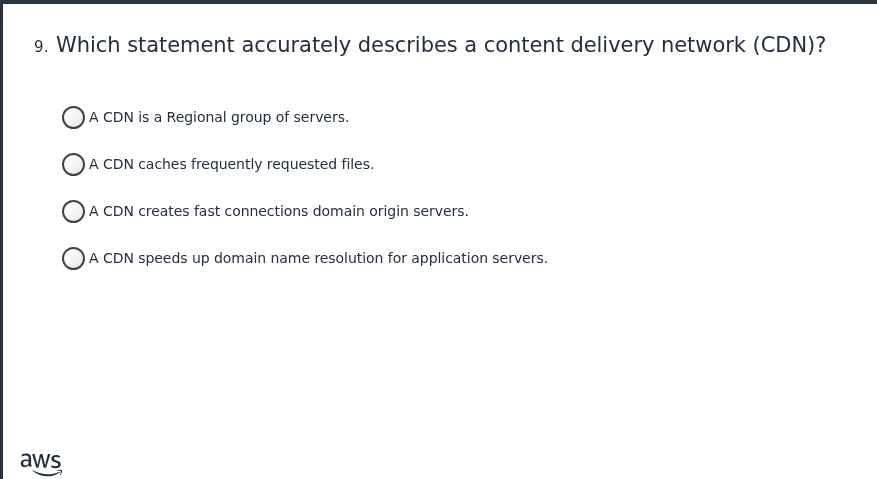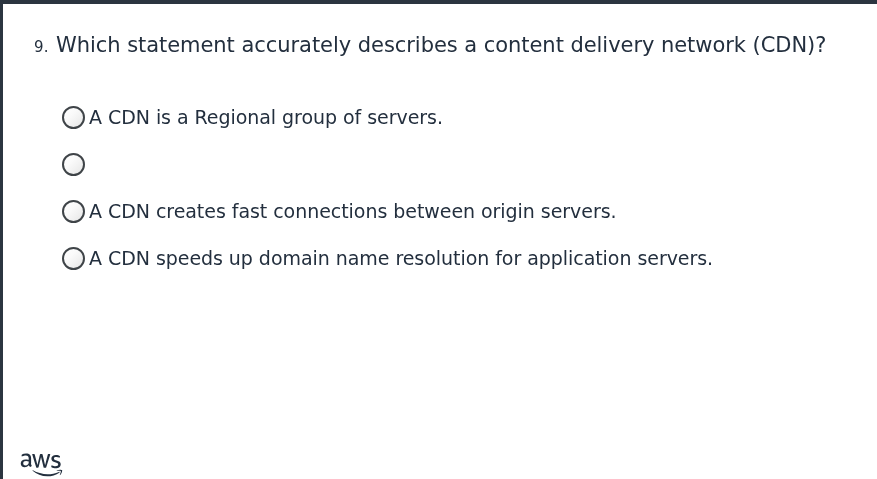--- a/index.html
+++ b/index.html
@@ -84,21 +84,21 @@
     width: 23px;
     height: 23px;
     border-radius: 50%;
     border: 2.5px solid #3f4448;
     background: linear-gradient(135deg, #ffffff 0%, #fafafa 38%, #e6e6e6 100%);
     box-sizing: border-box;
     margin-right: 4px;
   }
 
   .option-label {
-    font-size: 19px;
+    font-size: 14px;
     color: #232f3e;
     line-height: 24px;
     letter-spacing: -0.05px;
     white-space: nowrap;
   }
 
   
   .aws-logo {
     position: absolute;
     left: 17px;
@@ -125,25 +125,26 @@
 
   <div class="options">
 
     <div class="option-row">
       <span class="radio"></span>
       <span class="option-label">A CDN is a Regional group of servers.</span>
     </div>
 
     <div class="option-row">
       <span class="radio"></span>
+      <span class="option-label">A CDN caches frequently requested files.</span>
     </div>
 
     <div class="option-row">
       <span class="radio"></span>
-      <span class="option-label">A CDN creates fast connections between origin servers.</span>
+      <span class="option-label">A CDN creates fast connections domain origin servers.</span>
     </div>
 
     <div class="option-row">
       <span class="radio"></span>
       <span class="option-label">A CDN speeds up domain name resolution for application servers.</span>
     </div>
 
   </div>
 
   <div class="aws-logo">

